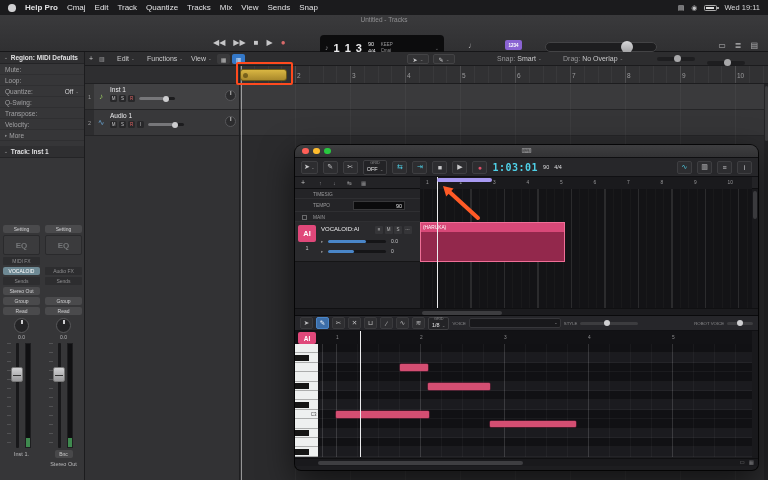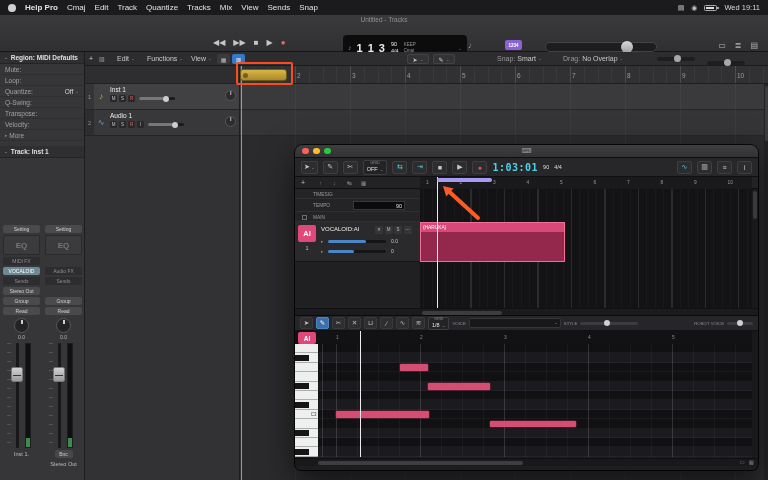--- a/index.html
+++ b/index.html
@@ -13,21 +13,21 @@
 .mright{margin-left:auto;display:flex;gap:7px;align-items:center;font-size:7.5px;color:#d8d8da}
 .mic{font-size:7px;color:#c2c2c4}
 .batt{width:13px;height:6px;border:1px solid #aaa;border-radius:1.5px;position:relative}
 .batt::after{content:"";position:absolute;right:-3px;top:1.5px;width:2px;height:2px;background:#aaa}
 .batt::before{content:"";position:absolute;left:1px;top:1px;bottom:1px;width:8px;background:#ddd}
 
 .toolbar{left:0;top:15px;width:768px;height:37px;background:linear-gradient(#3a3a3c,#303032);border-bottom:1px solid #161618}
 .wintitle{position:absolute;top:1px;left:0;right:0;text-align:center;font-size:6.5px;color:#909092}
 .transport{position:absolute;left:213px;top:23px;display:flex;gap:8px;font-size:8px;color:#c6c6c8;align-items:center}
 .tbtn.rec{color:#d86a6a}
-.lcd{position:absolute;left:343px;top:20px;width:124px;height:25px;background:#0c0c0d;border-radius:4px;display:flex;align-items:center;padding:0 5px;gap:5px}
+.lcd{position:absolute;left:320px;top:20px;width:124px;height:25px;background:#0c0c0d;border-radius:4px;display:flex;align-items:center;padding:0 5px;gap:5px}
 .lcd-note{font-size:7px;color:#86868a}
 .lcd-big{font-size:11px;font-weight:bold;color:#ececee;letter-spacing:1px;white-space:nowrap}
 .lcd-col{display:flex;flex-direction:column;line-height:1.15;text-align:left}
 .lcd-sm{font-size:5.5px;color:#e8e8ea}
 .lcd-xs{font-size:4.5px;color:#98989a}
 .lcd-chev{font-size:5px;color:#77777a;margin-left:auto}
 .ticon{font-size:8px;color:#b8b8ba}
 .badge1234{position:absolute;left:505px;top:25px;width:17px;height:10px;background:#8a63d2;border-radius:2px;color:#fff;font-size:4.5px;font-weight:bold;display:flex;align-items:center;justify-content:center}
 .mvol{position:absolute;left:545px;top:27px;width:112px;height:10px;background:#1d1d1f;border:1px solid #434345;border-radius:5px}
 .mvol i{position:absolute;left:68%;top:-2px;width:12px;height:12px;border-radius:50%;background:linear-gradient(#d8d8da,#a0a0a2)}

